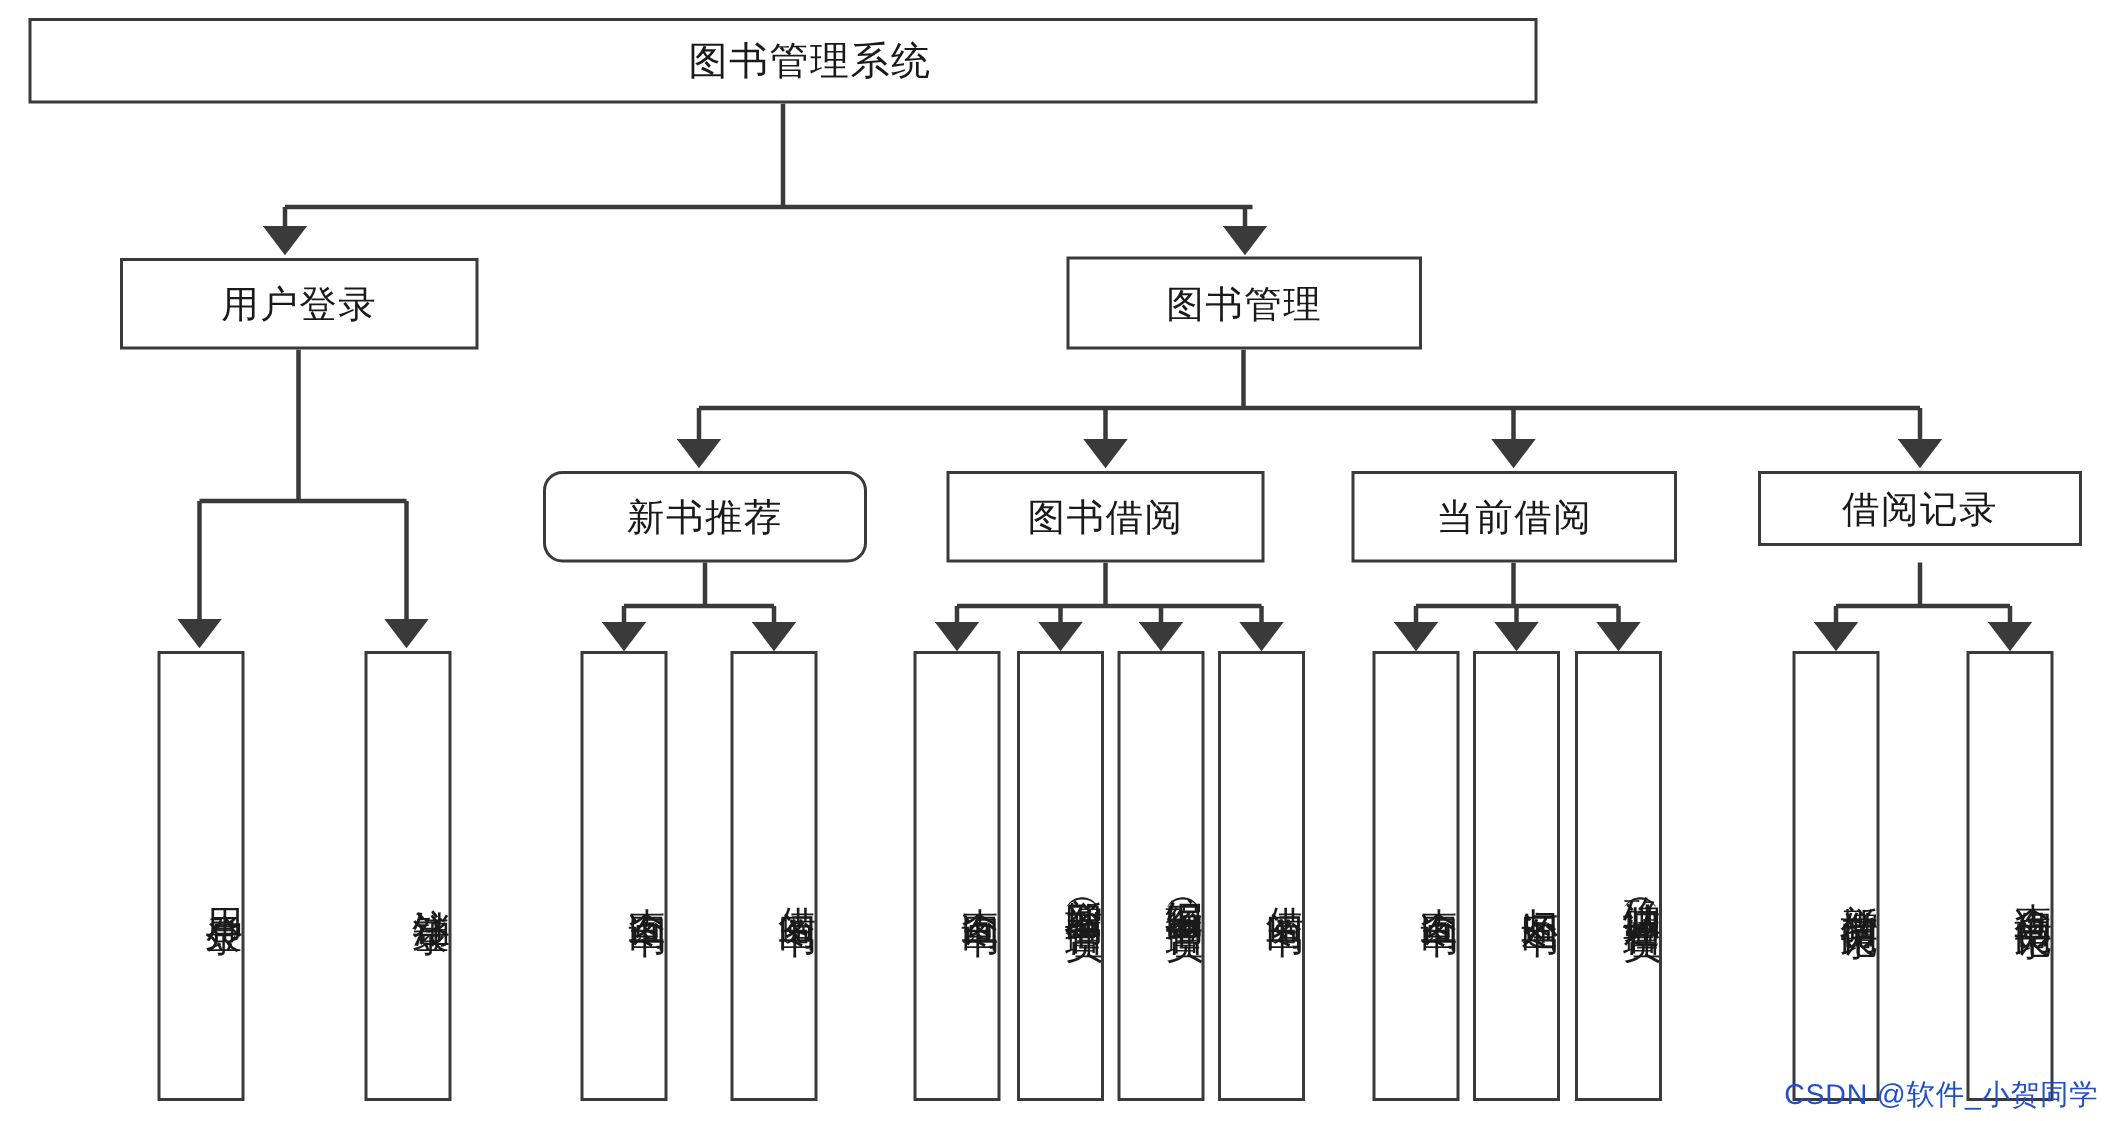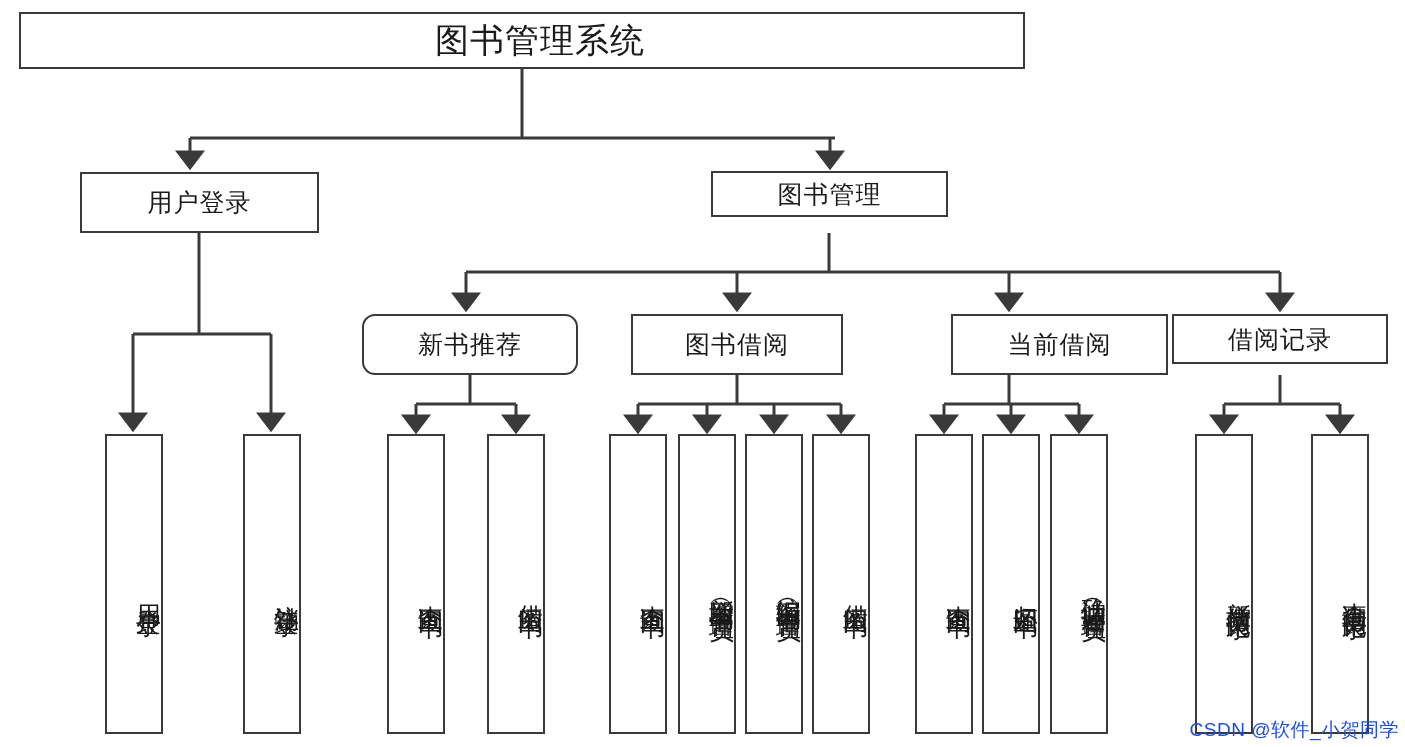--- a/index.html
+++ b/index.html
@@ -48,21 +48,21 @@
     justify-content: center;
     padding-top: 14px;
     line-height: 1;
   }
   .node.vert span {
     writing-mode: vertical-rl;
     text-orientation: upright;
     display: block;
   }
   .node.root {
-    font-size: 34px;
+    font-size: 26px;
     padding-left: 36px;
   }
   #watermark {
     position: absolute;
     right: 6px;
     bottom: 4px;
     font-size: 19px;
     color: #1d4ed8;
     letter-spacing: 0.5px;
     white-space: nowrap;
@@ -123,31 +123,31 @@
     </g>
   </svg>
 
   <div class="node horiz root" style="left:19px; top:12px; width:1006px; height:57px;">
     <span>图书管理系统</span>
   </div>
 
   <div class="node horiz" style="left:80px; top:172px; width:239px; height:61px;">
     <span>用户登录</span>
   </div>
-  <div class="node horiz" style="left:711px; top:171px; width:237px; height:46px;">
+  <div class="node horiz" style="left:711px; top:171px; width:237px; height:62px;">
     <span>图书管理</span>
   </div>
 
   <div class="node horiz" style="left:362px; top:314px; width:216px; height:61px;border-radius:13px;">
     <span>新书推荐</span>
   </div>
   <div class="node horiz" style="left:631px; top:314px; width:212px; height:61px;">
     <span>图书借阅</span>
   </div>
-  <div class="node horiz" style="left:951px; top:314px; width:217px; height:61px;">
+  <div class="node horiz" style="left:901px; top:314px; width:217px; height:61px;">
     <span>当前借阅</span>
   </div>
   <div class="node horiz" style="left:1172px; top:314px; width:216px; height:50px;">
     <span>借阅记录</span>
   </div>
 
   <div class="node vert" style="left:105px; top:434px; width:58px; height:300px;">
     <span>用户登录</span>
   </div>
   <div class="node vert" style="left:243px; top:434px; width:58px; height:300px;">

